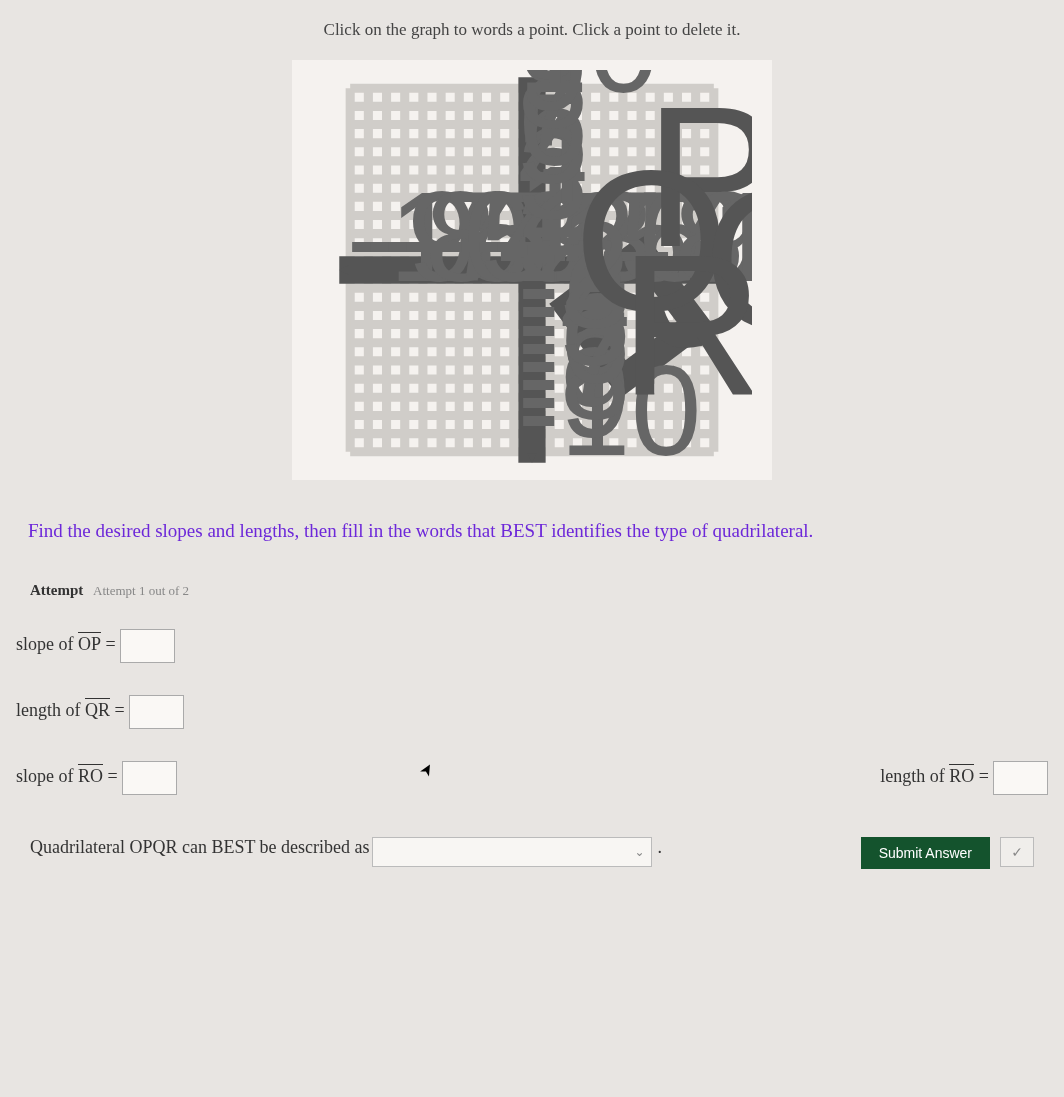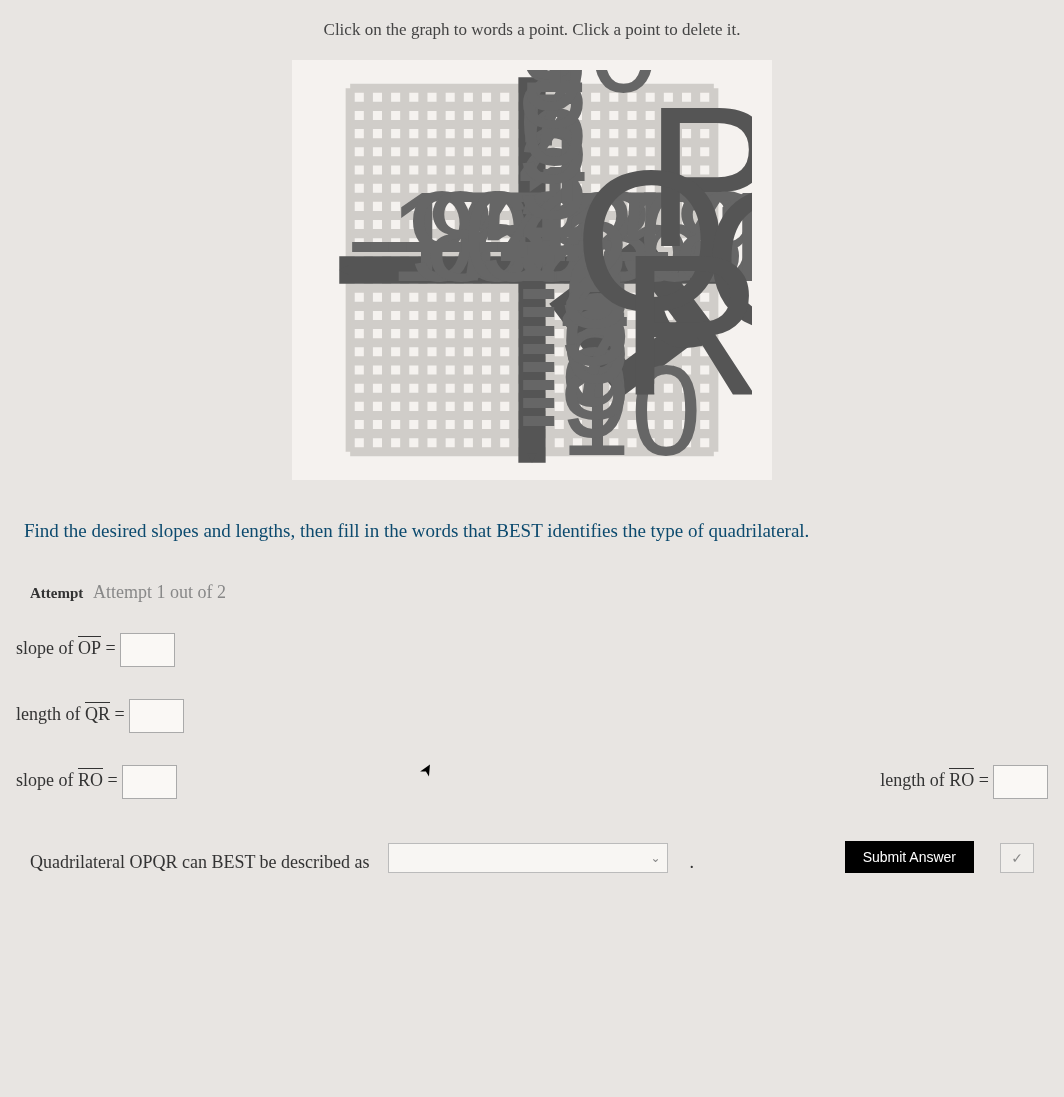--- a/index.html
+++ b/index.html
@@ -31,30 +31,31 @@
     width: 440px; height: 400px;
   }
   .grid line.minor { stroke: #d0cdc9; stroke-width: 0.5; }
   .grid line.axis { stroke: #555; stroke-width: 1.5; }
   .grid text.tick { font-size: 7px; fill: #666; font-family: sans-serif; }
   .grid .arrow { fill: #555; }
   .shape { fill: none; stroke: #555; stroke-width: 1.5; }
   .ptlabel { font-size: 11px; fill: #555; font-family: sans-serif; }
 
   .question {
-    padding: 10px 24px 30px;
+    padding: 10px 16px 30px;
     font-size: 19px;
-    color: #0c4a6e;
+    color: #6d28d9;
+    margin-left: 12px;
   }
   .answer-header {
     padding: 10px 30px 30px;
     font-size: 15px;
   }
   .answer-header .bold { font-weight: bold; }
-  .answer-header .attempt { color: #888; font-size: 18px; margin-left: 6px; }
+  .answer-header .attempt { color: #888; font-size: 13px; margin-left: 6px; }
 
   .rows { padding: 0 16px; }
   .row {
     display: flex;
     justify-content: space-between;
     align-items: center;
     margin-bottom: 32px;
     font-size: 18px;
   }
   .seg { display: inline-block; position: relative; }
@@ -67,42 +68,42 @@
   .blank {
     display: inline-block;
     width: 55px; height: 34px;
     border: 1px solid #aaa;
     background: #faf8f5;
     vertical-align: middle;
     margin-left: 4px;
   }
   .bottom-row {
     display: flex;
-    align-items: flex-end;
+    align-items: flex-start;
     padding: 10px 30px 0;
     font-size: 18px;
-    gap: 18px;
+    gap: 2px;
   }
   .dropdown {
     flex: 1;
     max-width: 280px;
     height: 30px;
     border: 1px solid #bbb;
     background: #f8f6f3;
     display: flex;
     align-items: center;
     justify-content: flex-end;
     padding: 0 6px;
     font-size: 12px;
     color: #888;
   }
   .period { margin-left: 4px; }
   .submit {
     margin-left: auto;
-    background: #000000;
+    background: #14532d;
     color: #fff;
     border: none;
     padding: 8px 18px;
     font-size: 14px;
     font-family: sans-serif;
     cursor: pointer;
   }
   .check {
     width: 34px; height: 30px;
     border: 1px solid #bbb;

